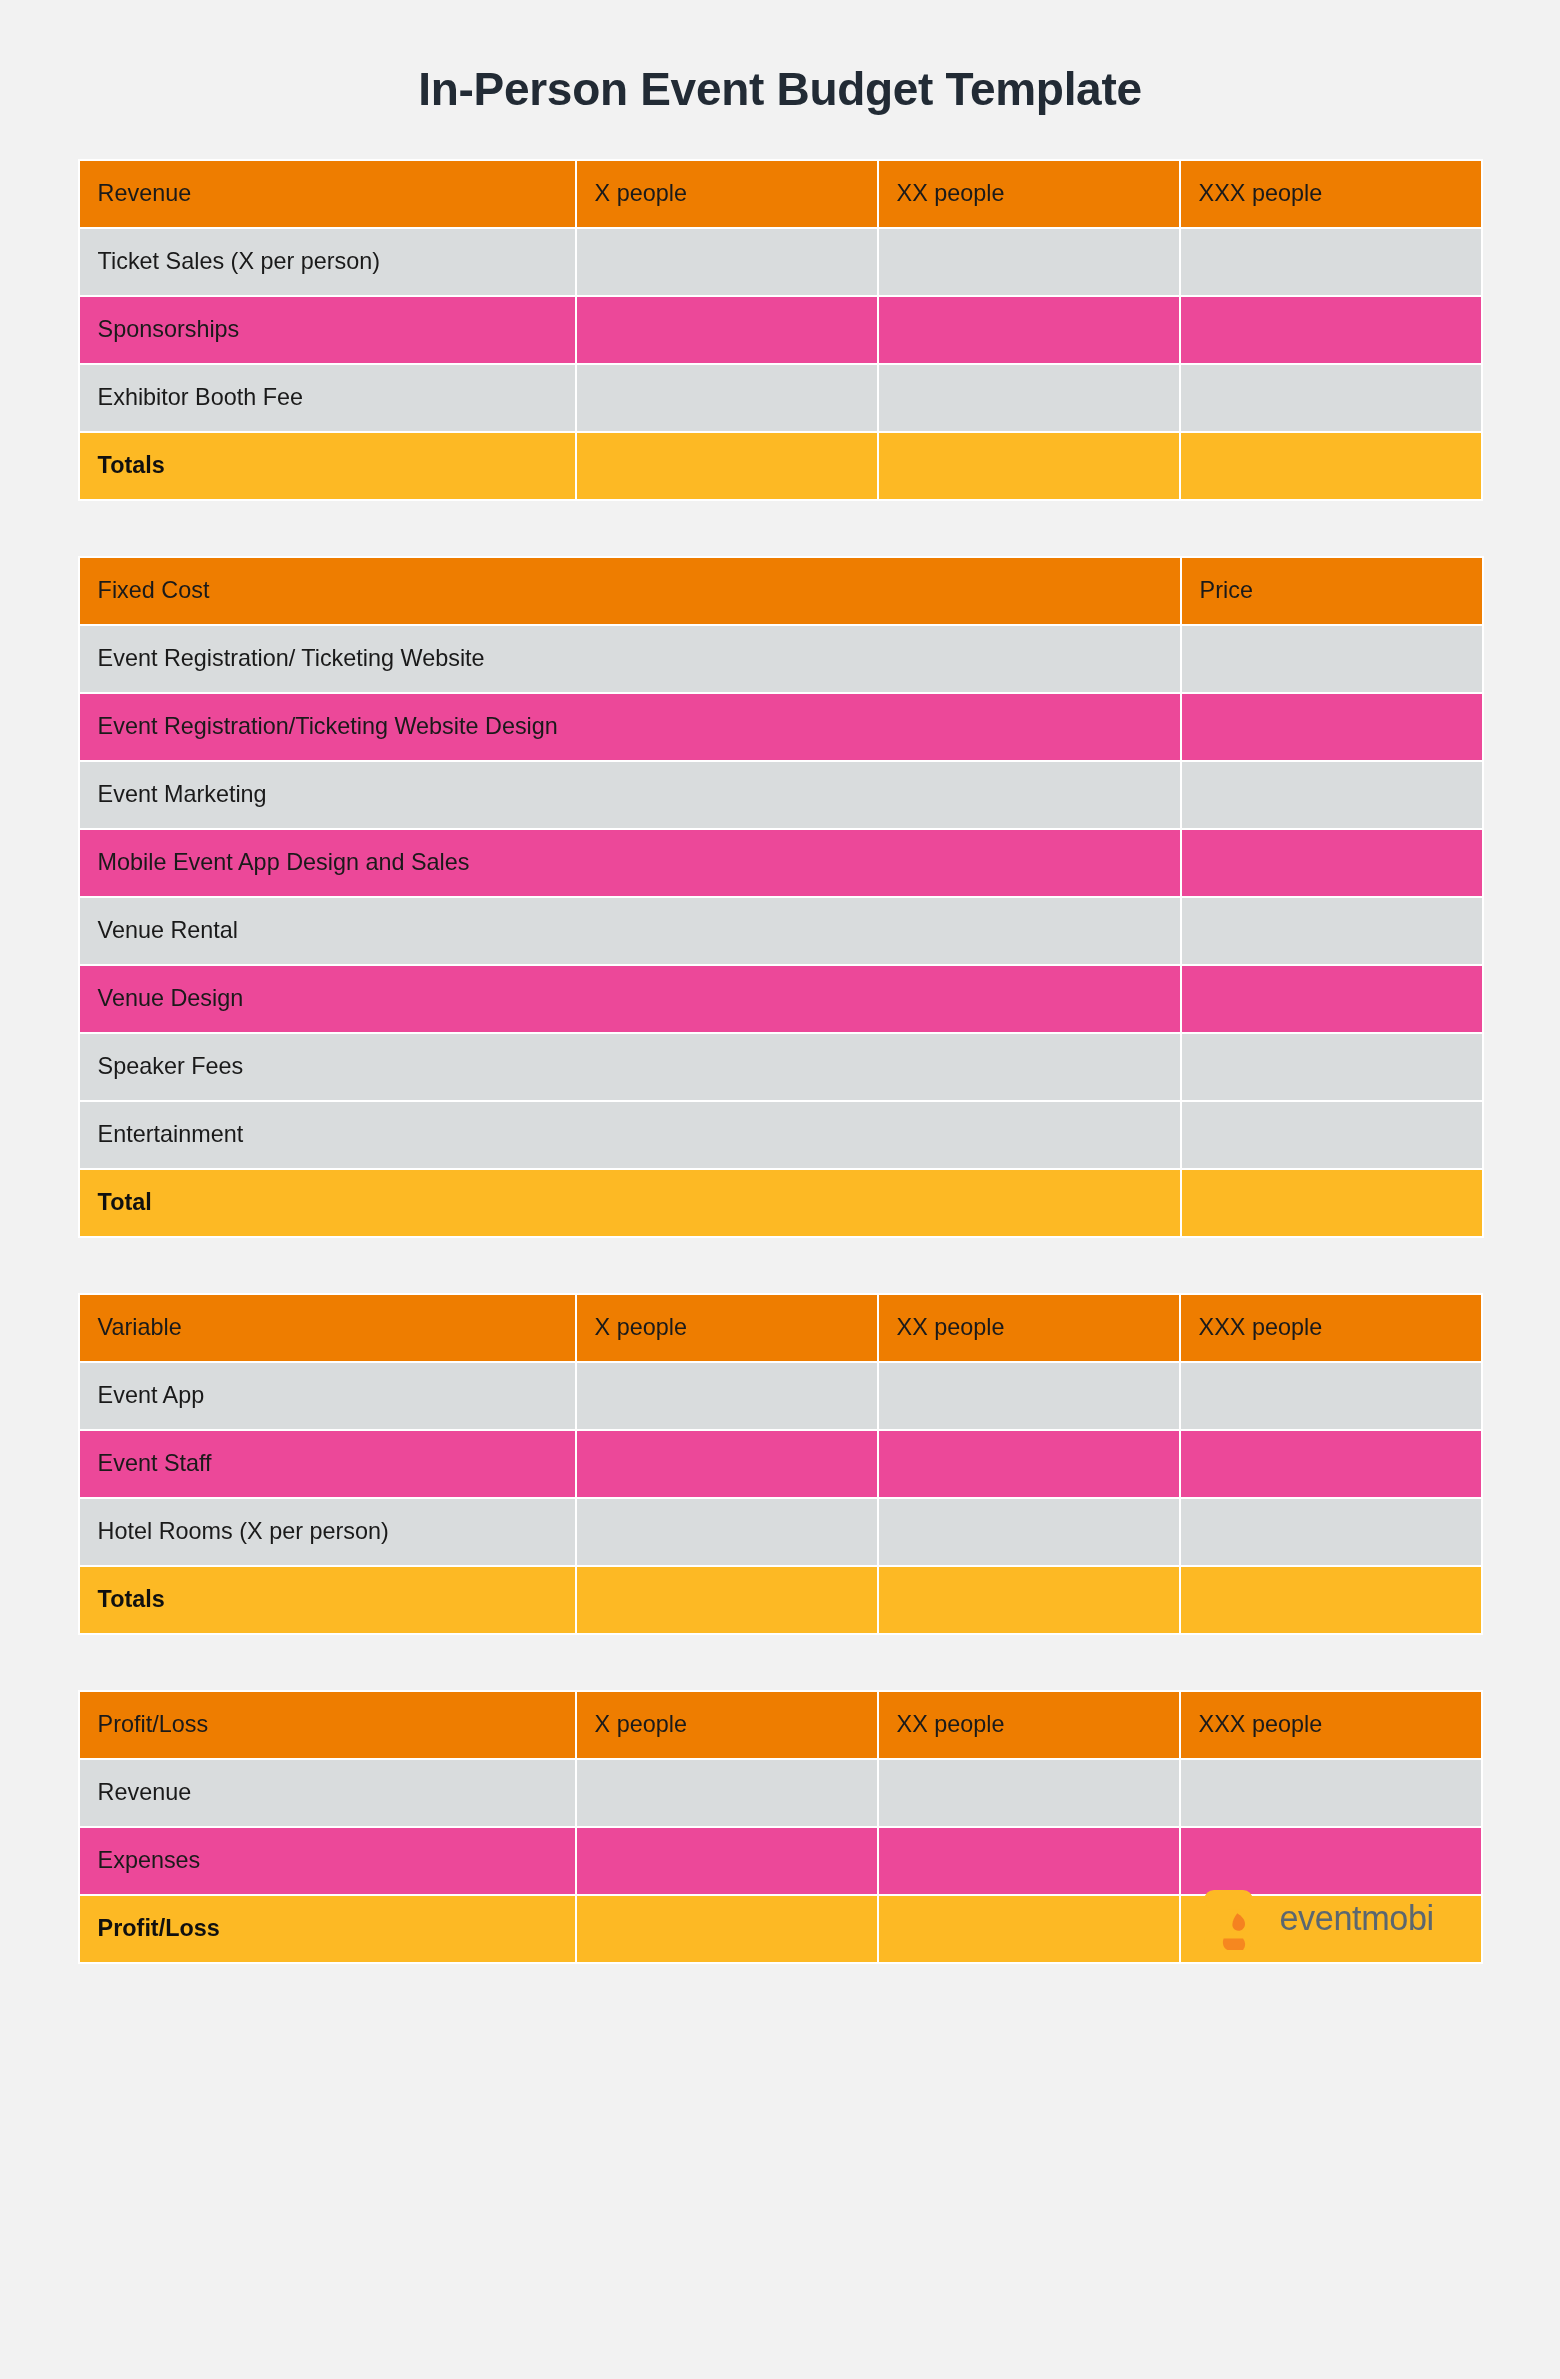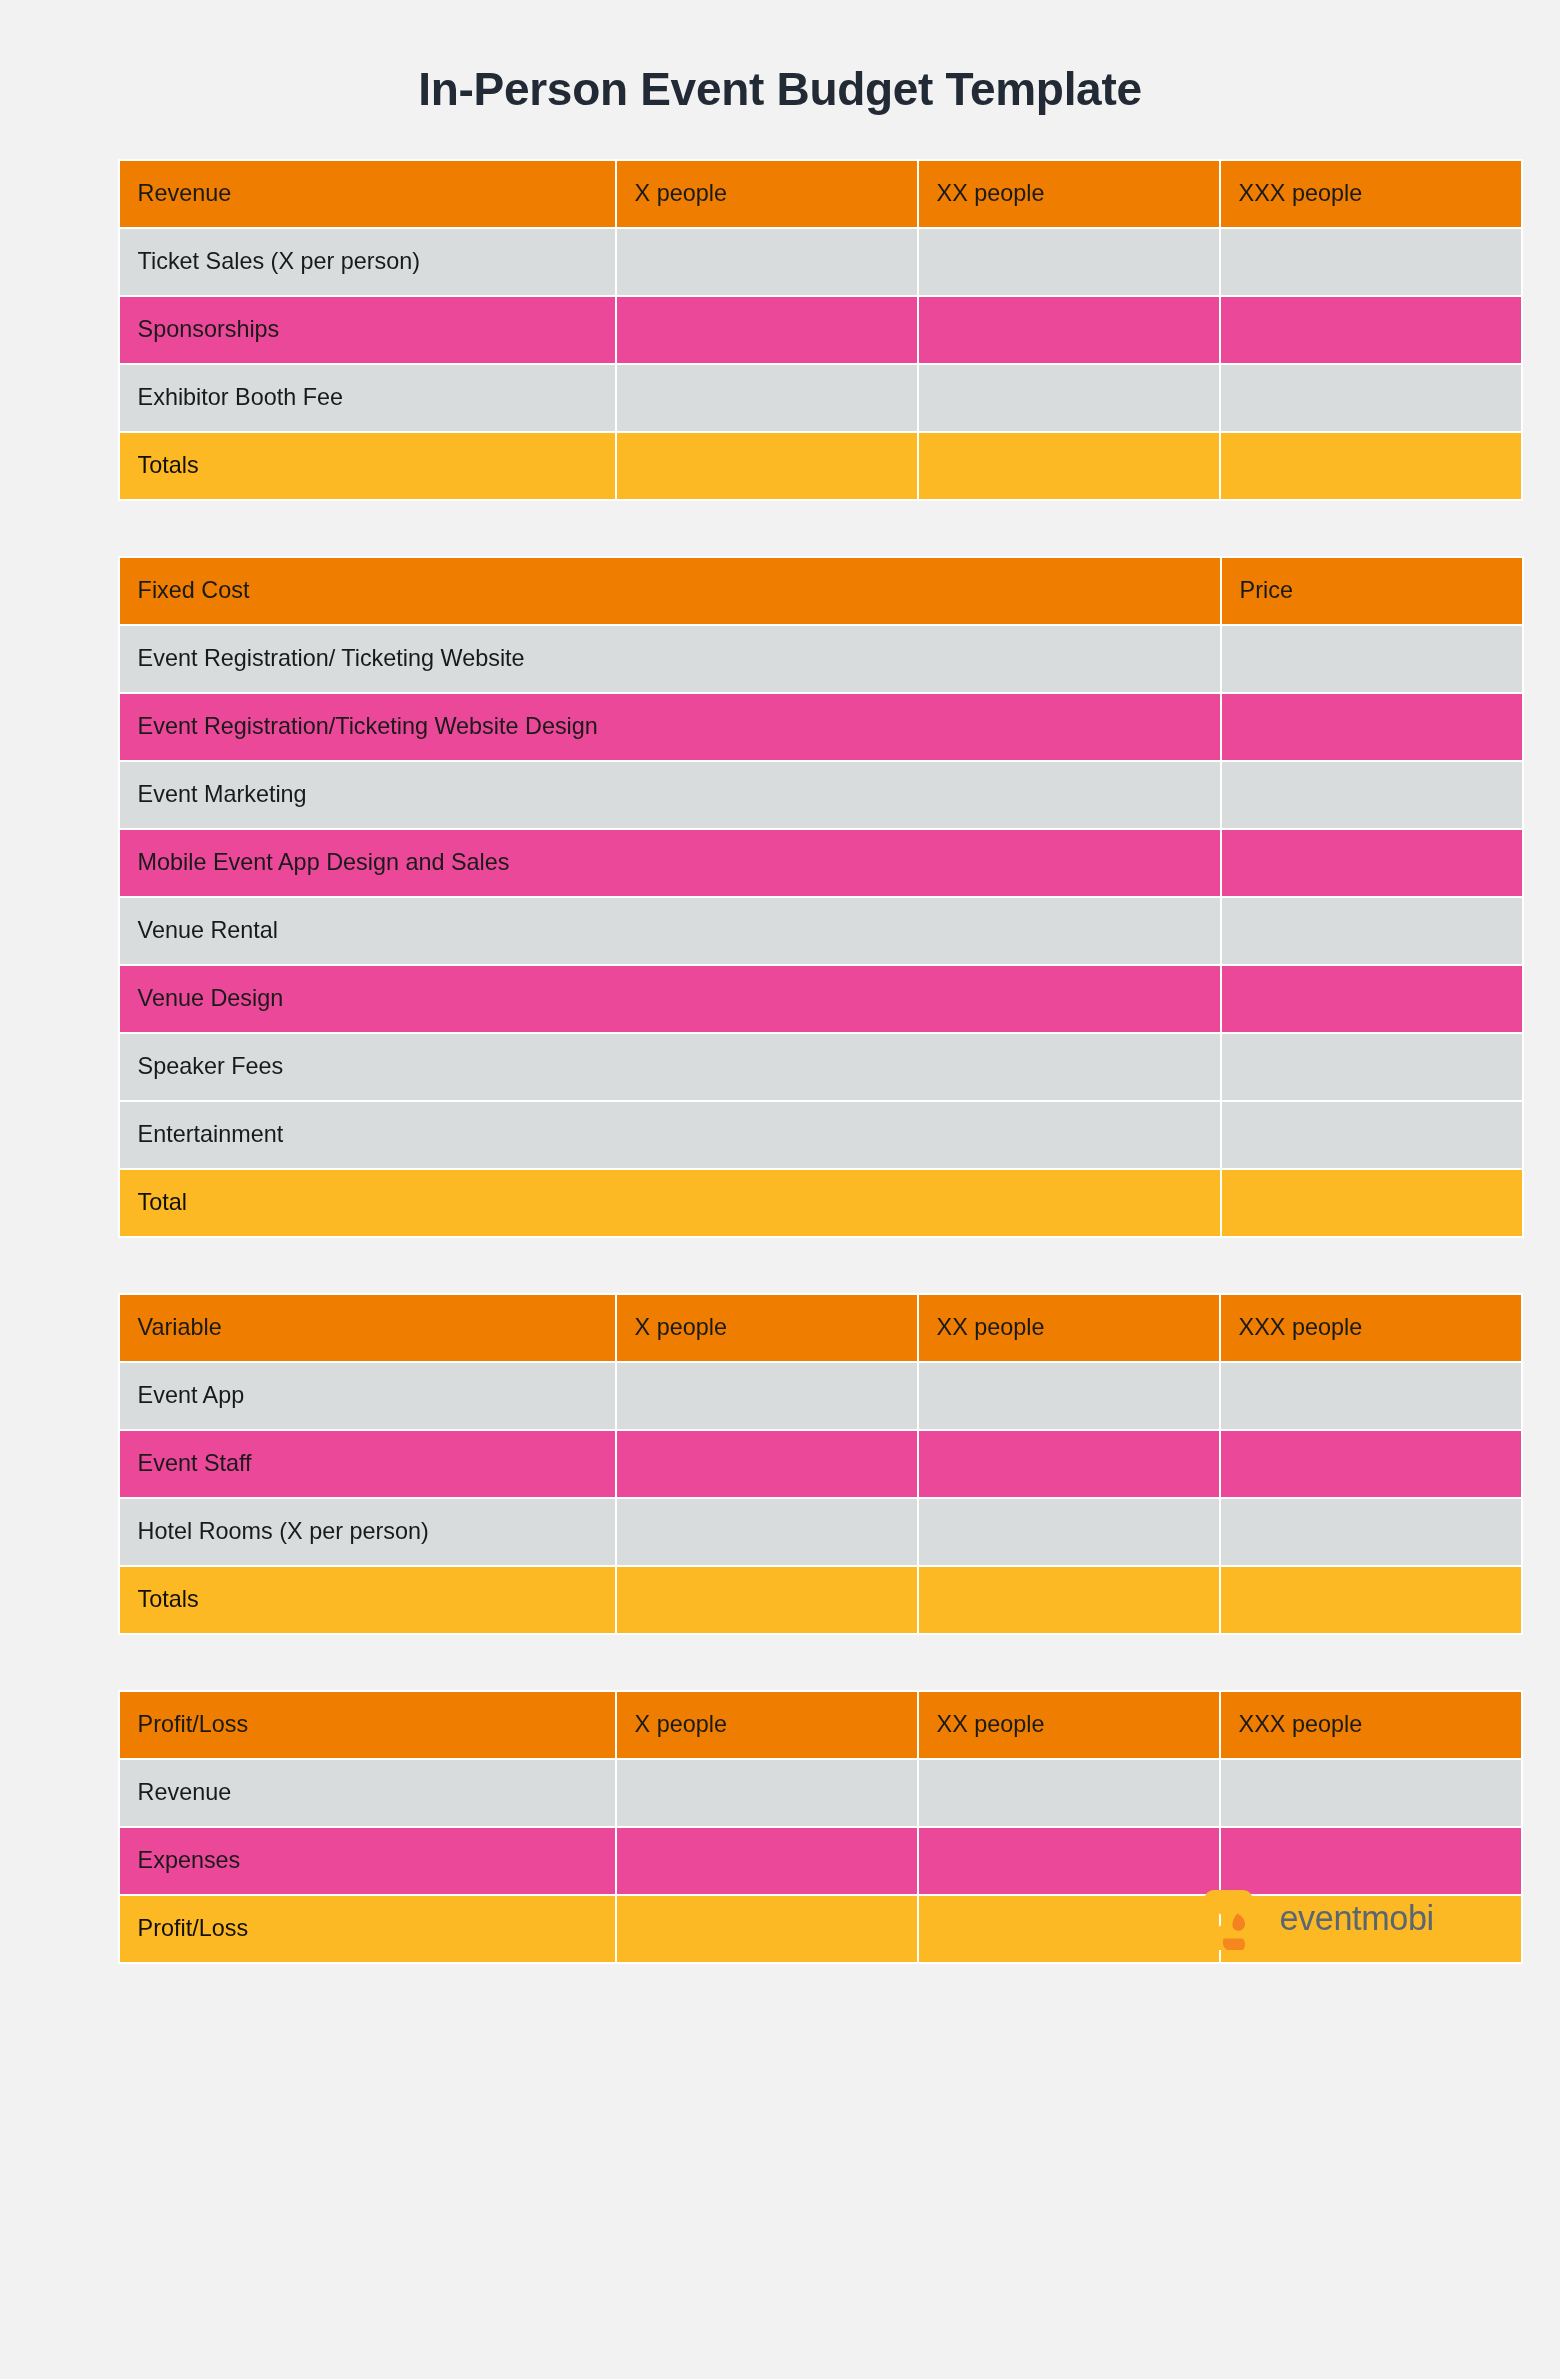--- a/index.html
+++ b/index.html
@@ -14,21 +14,21 @@
     font-family: "Liberation Sans", sans-serif;
     -webkit-font-smoothing: antialiased;
   }
 
   .page {
     position: relative;
     width: 1560px;
     height: 2012px;
     background: #F2F2F2;
     box-sizing: border-box;
-    padding: 0 118px;
+    padding: 0 78px;
   }
 
   .page-title {
     text-align: center;
     font-size: 46px;
     font-weight: bold;
     color: #222B35;
     letter-spacing: -0.3px;
     padding-top: 63px;
     padding-bottom: 0;
@@ -77,21 +77,21 @@
   tbody tr.row-dark td {
     background: #D9DCDD;
   }
 
   tbody tr.row-light td {
     background: #ec4899;
   }
 
   tbody tr.row-total td {
     background: #FDB924;
-    font-weight: normal;
+    font-weight: bold;
     color: #101010;
   }
 
   
   table.cols4 col.c-label { width: 497px; }
   table.cols4 col.c-val   { width: 302px; }
 
   
   table.cols2 col.c-label { width: 1102px; }
   table.cols2 col.c-val   { width: 302px; }

